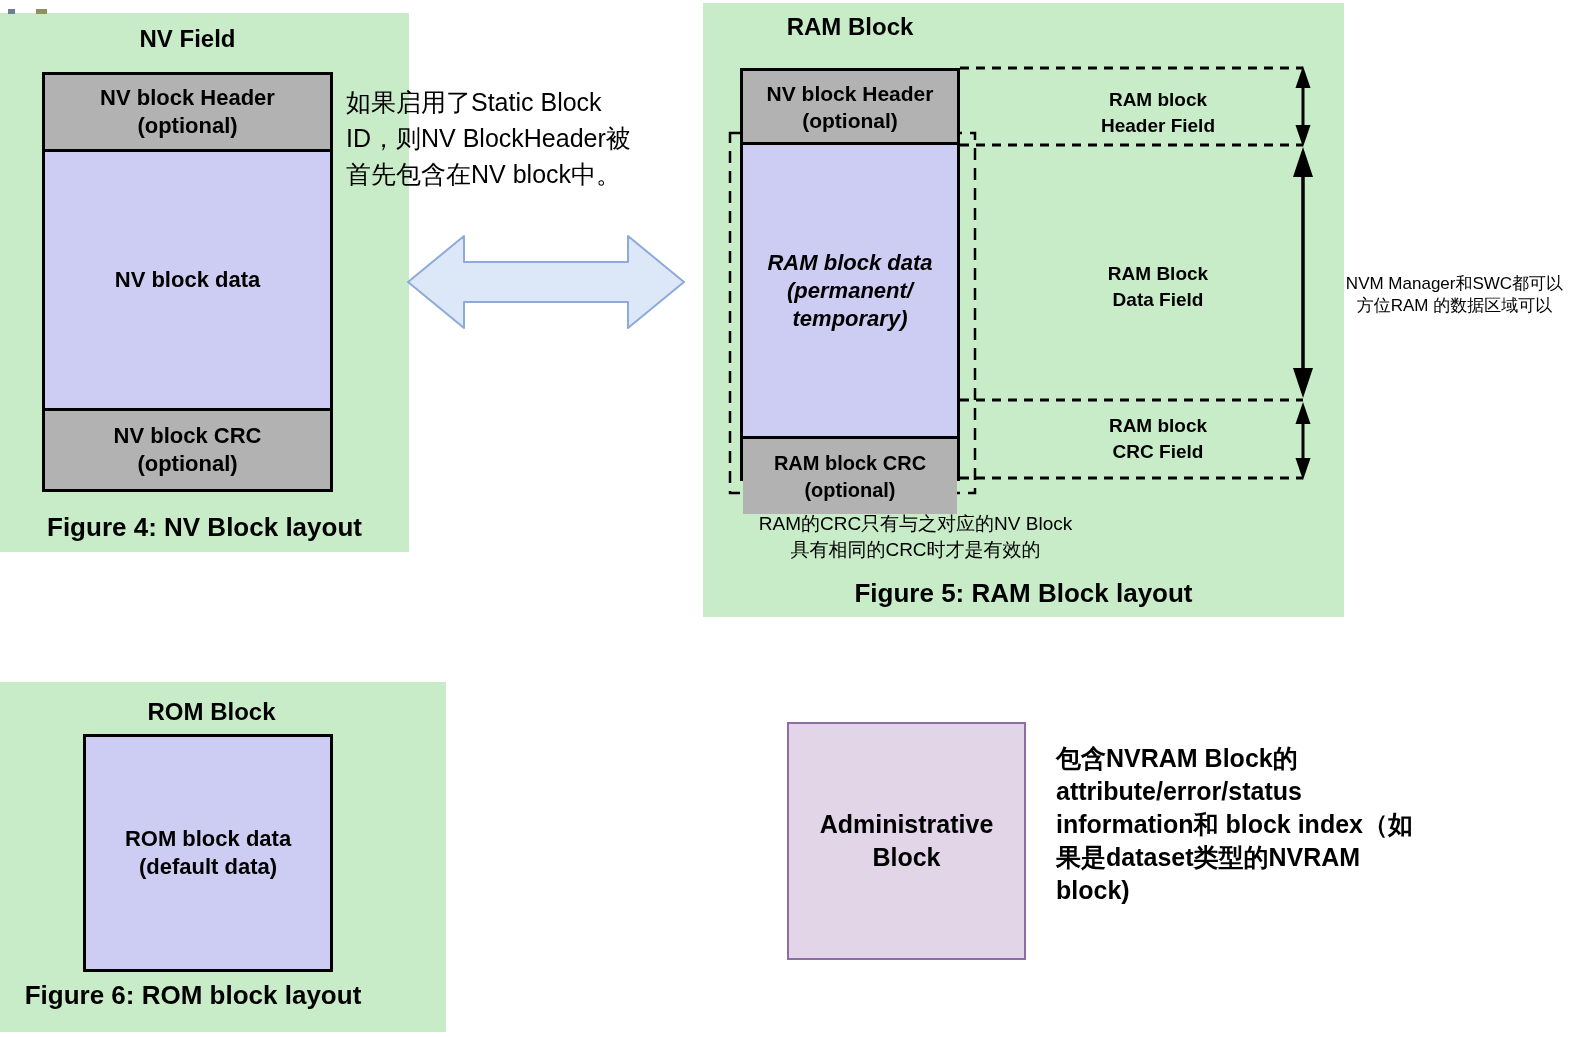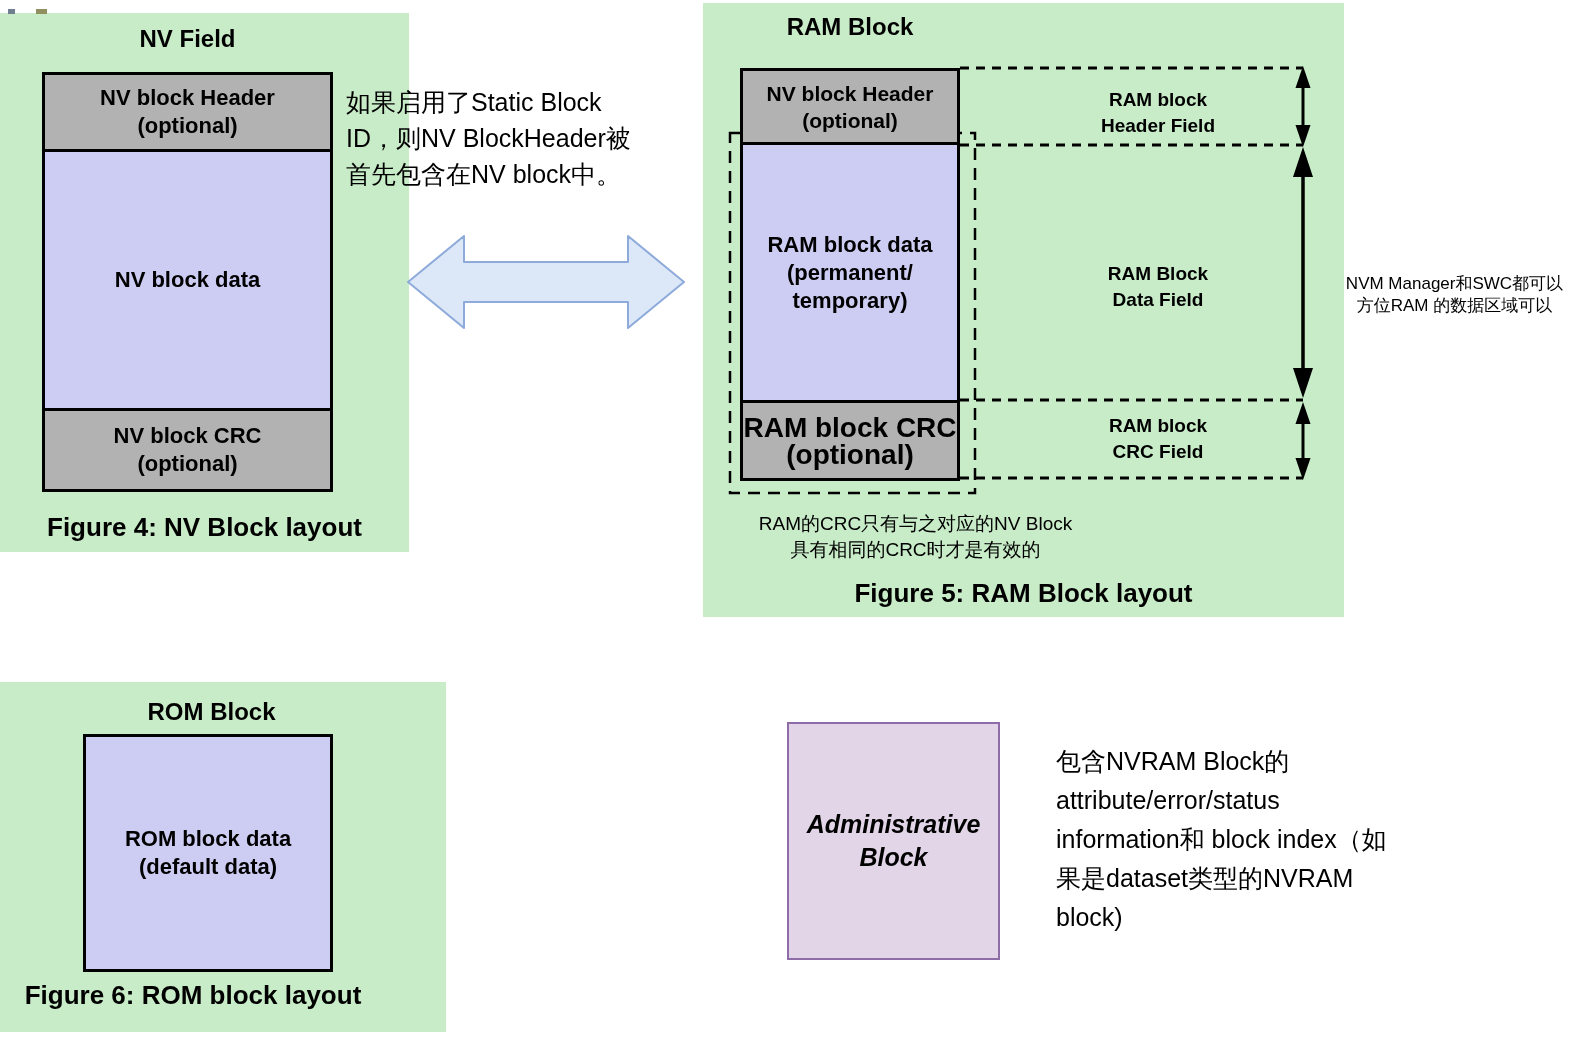--- a/index.html
+++ b/index.html
@@ -90,24 +90,24 @@
       <line x1="600" y1="419" x2="600" y2="455" stroke="var(--line-black)" stroke-width="3"></line>
       <polygon points="600,399 592.5,421 607.5,421" fill="var(--line-black)"></polygon>
       <polygon points="600,477 592.5,455 607.5,455" fill="var(--line-black)"></polygon>
     </svg>
 
     <div class="lbl panel-title ctr" style="left:37px;top:10px;width:220px;">RAM Block</div>
 
     <div class="stack" style="left:37px;top:65px;width:220px;height:413px;">
       <div class="sec gray" style="height:71px;font-size:21px;line-height:27px;">NV block Header
 (optional)</div>
-      <div class="sec lav" style="height:258px;">RAM block data
+      <div class="sec lav" style="height:294px;font-style:italic;">RAM block data
 (permanent/
 temporary)</div>
-      <div class="sec gray" style="height:78px;font-size:28px;line-height:27px;">RAM block CRC
+      <div class="sec gray" style="height:78px;font-size:20px;line-height:27px;">RAM block CRC
 (optional)</div>
     </div>
 
     <div class="lbl field-label ctr pre" style="left:330px;top:84px;width:250px;">RAM block
 Header Field</div>
     <div class="lbl field-label ctr pre" style="left:330px;top:258px;width:250px;">RAM Block
 Data Field</div>
     <div class="lbl field-label ctr pre" style="left:330px;top:410px;width:250px;">RAM block
 CRC Field</div>
 
@@ -122,22 +122,22 @@
 
   <div class="panel" style="left:0;top:682px;width:446px;height:350px;">
     <div class="lbl panel-title ctr" style="left:83px;top:16px;width:257px;">ROM Block</div>
     <div class="stack" style="left:83px;top:52px;width:250px;height:238px;">
       <div class="sec lav" style="height:232px;">ROM block data
 (default data)</div>
     </div>
     <div class="lbl caption ctr" style="left:0;top:298px;width:386px;">Figure 6: ROM block layout</div>
   </div>
 
-  <div class="admin-box" style="left:787px;top:722px;width:213px;height:238px;font-style:italic;">Administrative
+  <div class="admin-box" style="left:787px;top:722px;width:239px;height:238px;">Administrative
 Block</div>
 
-  <div class="abs pre" style="left:1056px;top:742px;width:440px;font-size:25px;line-height:39px;">包含NVRAM Block的
+  <div class="abs pre" style="left:1056px;top:742px;width:440px;font-size:25px;line-height:33px;font-weight:bold;">包含NVRAM Block的
 attribute/error/status
 information和 block index（如
 果是dataset类型的NVRAM
 block)</div>
 
 </div>
 
 </body></html>

